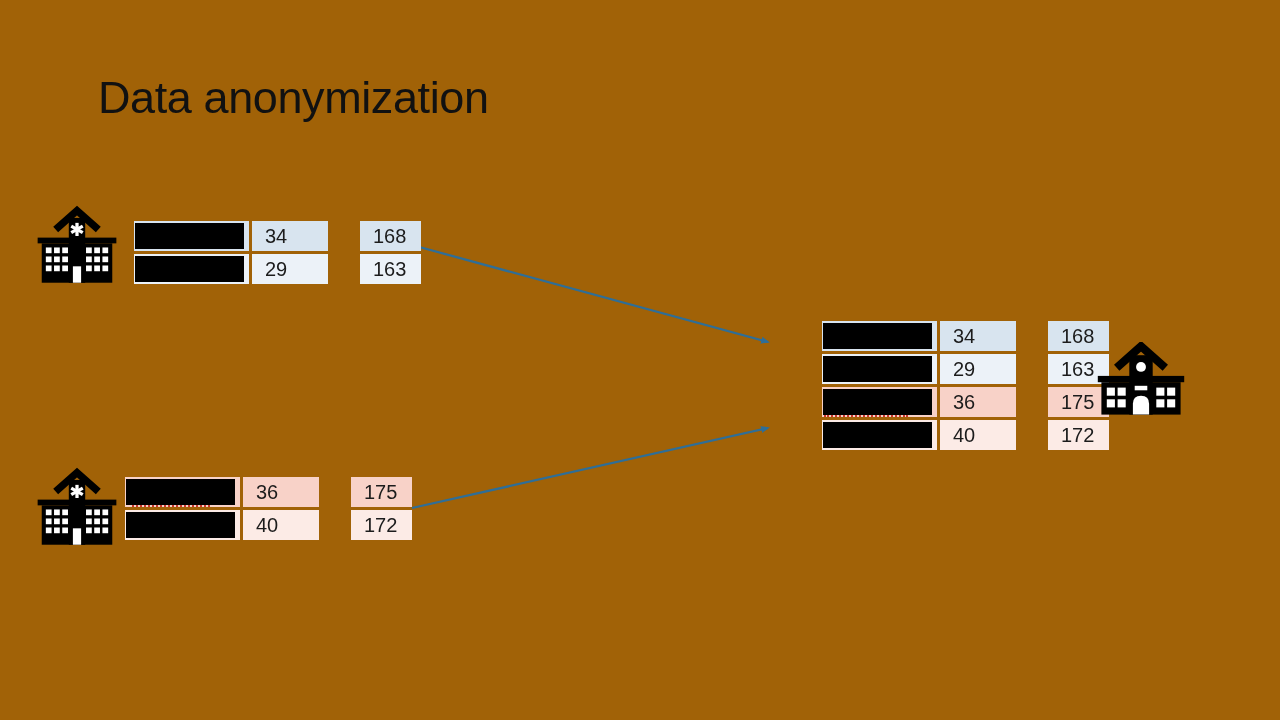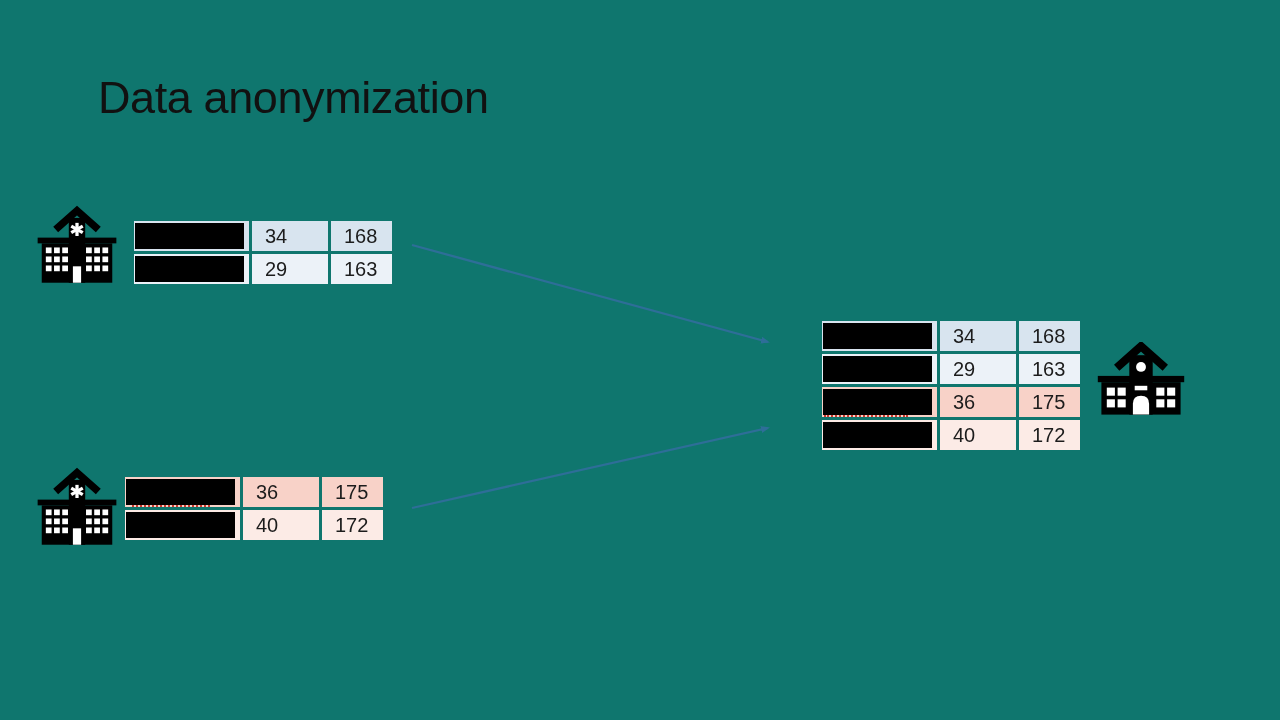--- a/index.html
+++ b/index.html
@@ -1,33 +1,33 @@
 <!DOCTYPE html>
 <html><head>
 <meta charset="utf-8">
 <style>
   html,body{margin:0;padding:0;background:#ffffff;}
   .slide{
-    position:relative;width:1280px;height:720px;background:#0f766e;
+    position:relative;width:1280px;height:720px;background:#a16207;
     font-family:"Liberation Sans",sans-serif;overflow:hidden;
   }
   .title{
     position:absolute;left:98px;top:72px;margin:0;
     font-size:45px;font-weight:500;letter-spacing:-0.4px;color:#111111;
   }
   .arrows{position:absolute;left:0;top:0;width:1280px;height:720px;pointer-events:none;}
 
   .icon{position:absolute;}
 
   .dtable{position:absolute;display:flex;flex-direction:column;gap:3px;}
   .drow{display:flex;gap:3px;height:30px;border-radius:12px;}
   .cell{display:flex;align-items:center;box-sizing:border-box;}
   .cell.name{width:115px;position:relative;}
   .cell.age{width:76px;padding-left:13px;font-size:20px;color:#1c1c1c;}
-  .cell.hgt{width:61px;padding-left:13px;font-size:20px;color:#1c1c1c;}
+  .cell.hgt{width:61px;padding-left:13px;font-size:20px;color:#1c1c1c;margin-left:29px;}
 
   .t-blue {background:#d8e4ef;}
   .t-blueL{background:#ecf2f8;}
   .t-pink {background:#f8d2c8;}
   .t-pinkL{background:#fcebe6;}
 
   .bar{position:absolute;left:1px;top:2px;width:109px;height:26px;background:#000000;}
   .squiggle{position:absolute;bottom:0px;height:0;border-top:2px dotted #c9352b;}
   .squiggle.sA{left:7px;width:78px;}
   .squiggle.sB{left:2px;width:84px;}

